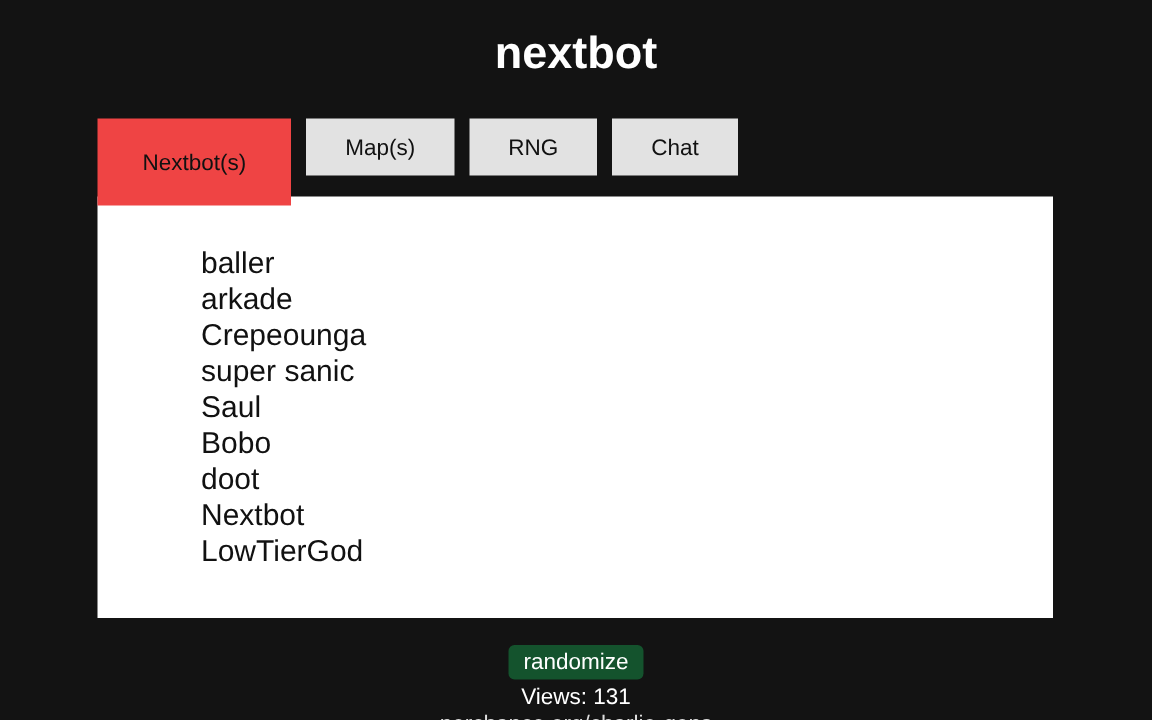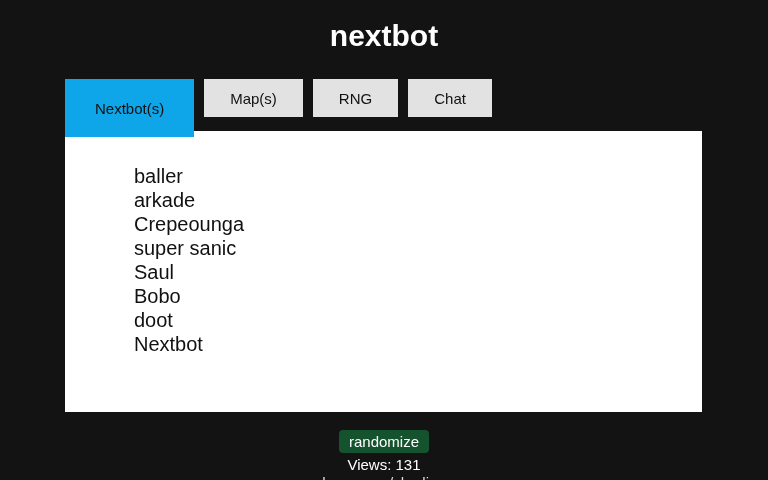--- a/index.html
+++ b/index.html
@@ -33,21 +33,21 @@
     background: #e2e2e2;
     color: #111111;
     font-size: 15px;
     display: flex;
     align-items: center;
     justify-content: center;
     cursor: pointer;
     white-space: nowrap;
   }
   .tab.active {
-    background: #0ea5e9;
+    background: #ef4444;
     height: 58px;
     padding: 0 30px;
     z-index: 2;
   }
   .output-panel {
     position: relative;
     z-index: 1;
     margin-left: 65px;
     width: 637px;
     height: 281px;
@@ -106,19 +106,20 @@
 
 <div class="output-panel">
   <div class="list-item">baller</div>
   <div class="list-item">arkade</div>
   <div class="list-item">Crepeounga</div>
   <div class="list-item">super sanic</div>
   <div class="list-item">Saul</div>
   <div class="list-item">Bobo</div>
   <div class="list-item">doot</div>
   <div class="list-item">Nextbot</div>
+  <div class="list-item">LowTierGod</div>
 </div>
 
 <div class="controls">
   <button class="randomize-button">randomize</button>
   <div class="views-counter">Views: 131</div>
   <div class="perchance-link">perchance.org/charlie-gens</div>
 </div>
 
 </body></html>

